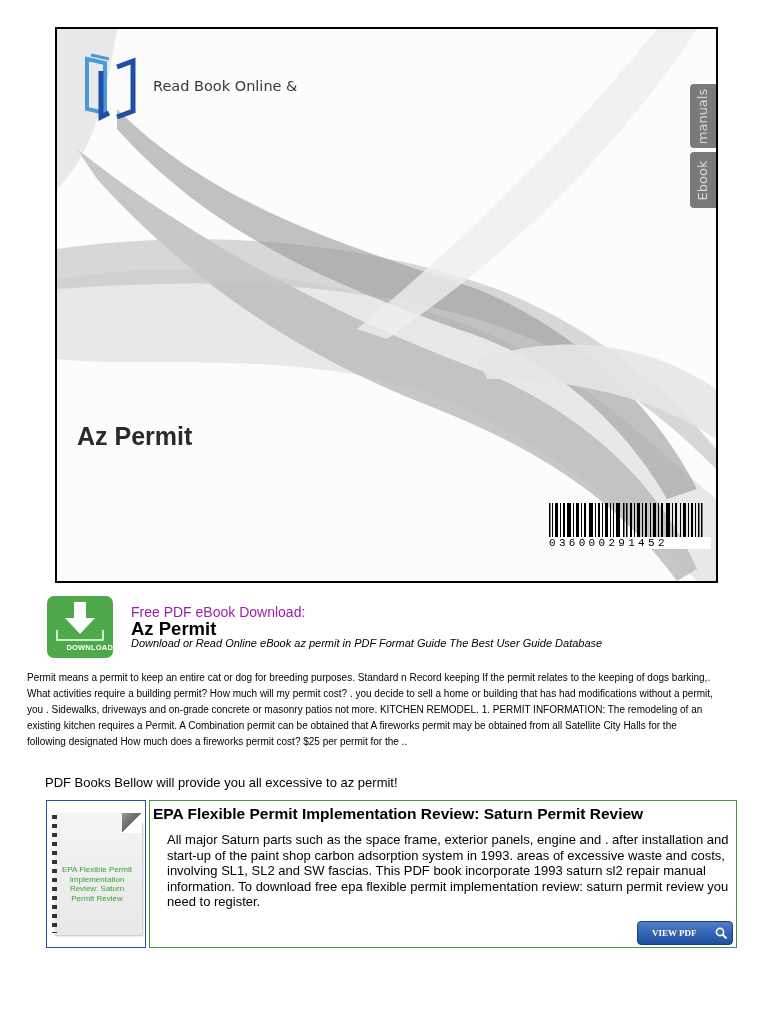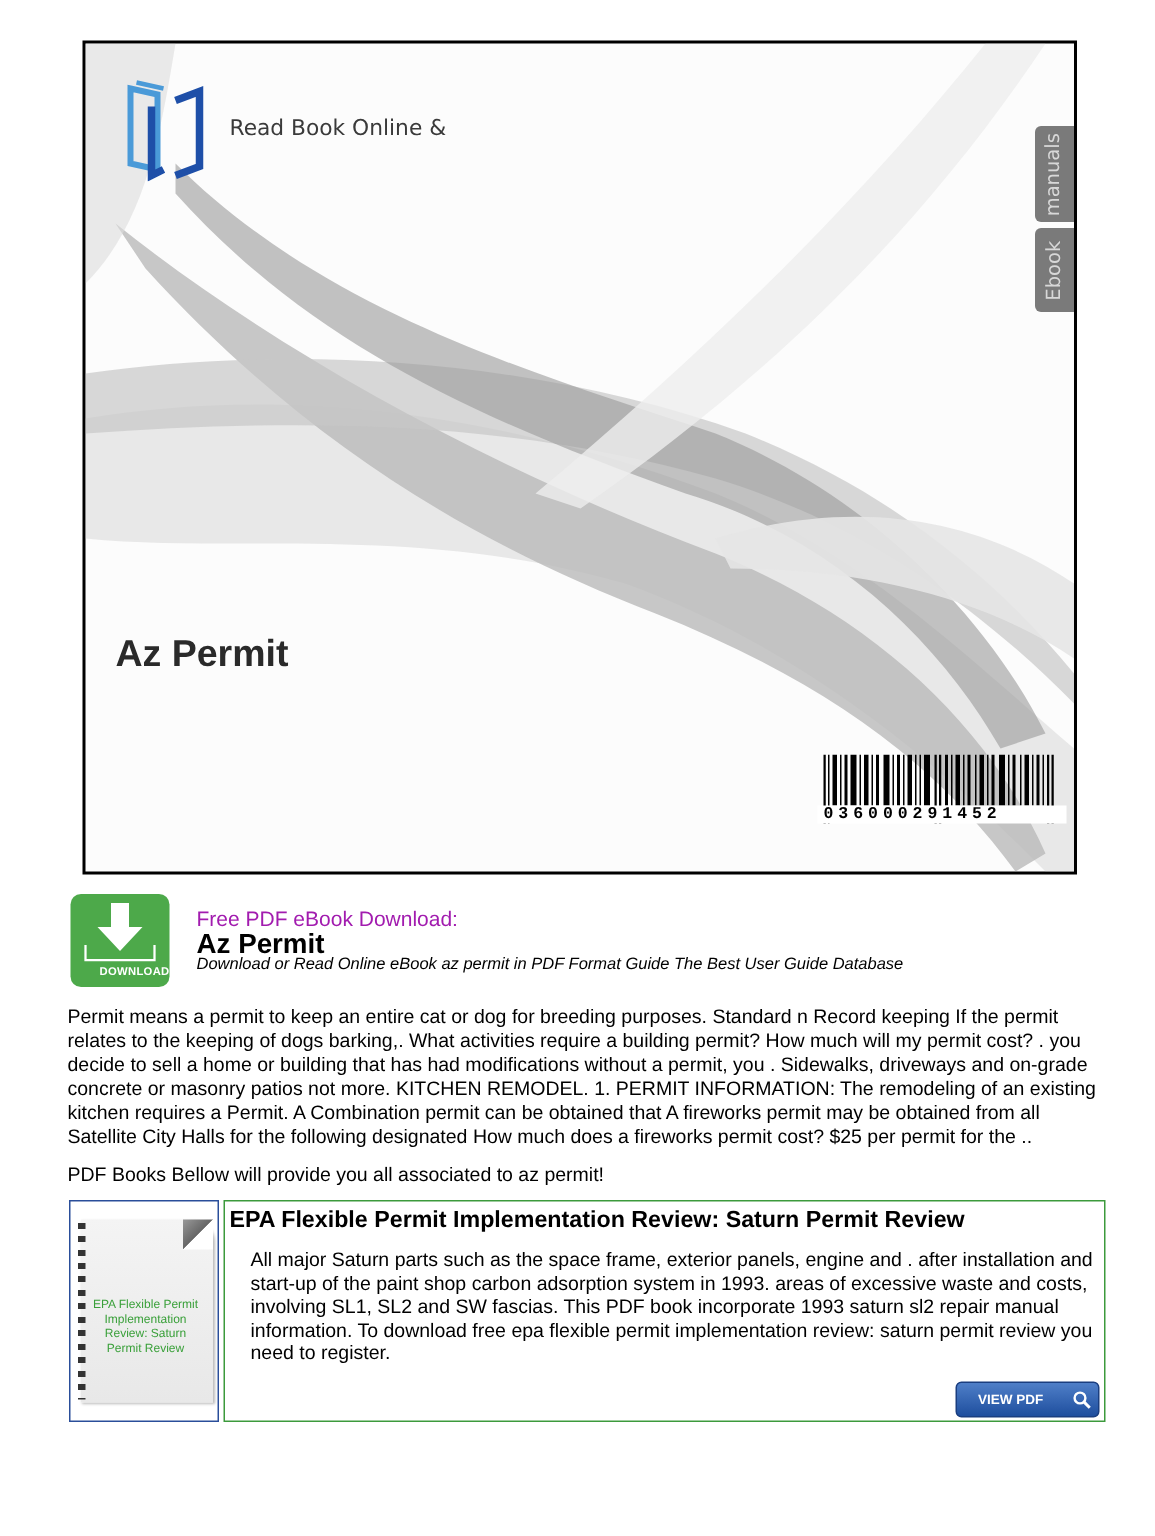--- a/index.html
+++ b/index.html
@@ -9,43 +9,43 @@
   .cover-waves { position: absolute; left: 0; top: 0; width: 659px; height: 552px; }
   .brand { position: absolute; left: 20px; top: 22px; display: flex; align-items: center; }
   .brand-logo { width: 66px; height: 70px; }
   .brand-text { margin-left: 10px; font-family: "DejaVu Sans", sans-serif; font-size: 14.5px; line-height: 19px; color: #3a3a3a; }
   .side-tab { position: absolute; right: 0; width: 26px; background: #7a7a7a; color: #d8d8d8; border-radius: 4px 0 0 4px; font-family: "DejaVu Sans", sans-serif; font-size: 13px; display: flex; align-items: center; justify-content: center; }
   .side-tab span { transform: rotate(-90deg); white-space: nowrap; display: block; }
   .tab-manuals { top: 55px; height: 64px; }
   .tab-ebook { top: 123px; height: 56px; }
   .cover-title { position: absolute; left: 20px; top: 393px; font-size: 25px; font-weight: bold; color: #2a2a2a; }
   .barcode { position: absolute; left: 488px; top: 474px; width: 175px; height: 48px; }
-  .barcode-digits { position: absolute; left: 488px; top: 508px; width: 162px; font-family: "Liberation Mono", monospace; font-size: 11px; font-weight: bold; letter-spacing: 3.3px; background: #fff; padding-left: 4px; }
+  .barcode-digits { position: absolute; left: 488px; top: 508px; width: 162px; font-family: "Liberation Mono", monospace; font-size: 11px; font-weight: normal; letter-spacing: 3.3px; background: #fff; padding-left: 4px; }
 
   .dl-icon { position: absolute; left: 47px; top: 596px; width: 66px; height: 62px; background: #4da94a; border-radius: 7px; }
   .dl-icon svg { position: absolute; left: 0; top: 0; }
   .dl-icon .dl-label { position: absolute; left: 0; right: 0; bottom: 6px; text-align: right; font-size: 7.5px; color: #fff; font-weight: bold; letter-spacing: 0.2px; }
 
   .dl-heading { position: absolute; left: 131px; top: 604px; font-size: 14px; color: #a21caf; }
   .dl-title { position: absolute; left: 131px; top: 618px; font-size: 18.5px; font-weight: bold; }
   .dl-sub { position: absolute; left: 131px; top: 637px; font-size: 11px; font-style: italic; }
 
-  .intro { position: absolute; left: 45px; top: 670px; width: 690px; font-size: 13px; line-height: 16px; }
+  .intro { position: absolute; left: 27px; top: 670px; width: 690px; font-size: 10px; line-height: 16px; }
   .provide { position: absolute; left: 45px; top: 775px; font-size: 13px; }
 
   .book-card { position: absolute; left: 46px; top: 800px; width: 692px; height: 148px; }
   .book-thumb { position: absolute; left: 0; top: 0; width: 98px; height: 146px; border: 1.5px solid #2a4e9a; background: #fff; }
   .thumb-page { position: absolute; left: 7px; top: 12px; width: 88px; height: 122px; background: linear-gradient(#f4f4f4, #e8e8e8); border-radius: 0 14px 0 0; box-shadow: 1px 1px 2px #bbb; }
   .thumb-spiral { position: absolute; left: 5px; top: 14px; width: 5px; height: 118px; background: repeating-linear-gradient(#333 0 4px, transparent 4px 9px); }
   .thumb-corner { position: absolute; left: 75px; top: 12px; width: 20px; height: 20px; background: linear-gradient(135deg, #999 0%, #666 49%, #fff 50%); }
   .thumb-text { position: absolute; left: 14px; top: 64px; width: 72px; text-align: center; font-size: 8px; line-height: 9.5px; color: #3aa03a; }
   .book-info { position: absolute; left: 103px; top: 0; width: 586px; height: 146px; border: 1.5px solid #3c9a3c; background: #fff; }
   .book-title { position: absolute; left: 3px; top: 4px; font-size: 15.5px; font-weight: bold; }
   .book-desc { position: absolute; left: 17px; top: 31px; width: 572px; font-size: 13px; line-height: 15.5px; }
-  .view-pdf { position: absolute; right: 3px; bottom: 2px; width: 96px; height: 24px; border-radius: 4px; background: linear-gradient(#4f7fc8, #1e4e9e); color: #fff; font-size: 9px; font-weight: bold; display: flex; align-items: center; padding-left: 14px; box-sizing: border-box; border: 1px solid #1a3e80; cursor: pointer; }
+  .view-pdf { position: absolute; right: 3px; bottom: 2px; width: 96px; height: 24px; border-radius: 4px; background: linear-gradient(#4f7fc8, #1e4e9e); color: #fff; font-size: 9px; font-weight: bold; display: flex; align-items: center; padding-left: 14px; box-sizing: border-box; border: 1px solid #1a3e80; cursor: pointer; font-family: Liberation Serif, serif; }
   .view-pdf .mag { position: absolute; right: 4px; top: 4px; width: 14px; height: 14px; }
 </style>
 </head>
 <body>
 
 <div class="cover">
   <svg class="cover-waves" viewBox="0 0 659 552">
     <path d="M0 250 C 120 230, 260 240, 420 300 C 520 340, 600 420, 659 470 L 659 552 L 640 552 C 560 470, 470 400, 360 360 C 220 320, 100 340, 0 330 Z" fill="#e2e2e2" opacity="0.8"></path>
     <path d="M20 120 C 120 200, 260 280, 420 340 C 520 380, 600 450, 640 540 L 620 552 C 560 470, 480 420, 380 380 C 250 330, 140 260, 40 150 Z" fill="#b9b9b9" opacity="0.8"></path>
     <path d="M0 220 C 140 200, 300 210, 440 260 C 540 300, 610 360, 659 420 L 659 440 C 600 380, 520 320, 420 290 C 280 250, 140 250, 0 260 Z" fill="#c8c8c8" opacity="0.7"></path>
@@ -128,21 +128,21 @@
     <path d="M10 34 V44 H56 V34" fill="none" stroke="#fff" stroke-width="1.5"></path>
   </svg>
   <div class="dl-label">DOWNLOAD</div>
 </div>
 
 <div class="dl-heading">Free PDF eBook Download:</div>
 <div class="dl-title">Az Permit</div>
 <div class="dl-sub">Download or Read Online eBook az permit in PDF Format Guide The Best User Guide Database</div>
 
 <div class="intro">Permit means a permit to keep an entire cat or dog for breeding purposes. Standard n Record keeping If the permit relates to the keeping of dogs barking,. What activities require a building permit? How much will my permit cost? . you decide to sell a home or building that has had modifications without a permit, you . Sidewalks, driveways and on-grade concrete or masonry patios not more. KITCHEN REMODEL. 1. PERMIT INFORMATION: The remodeling of an existing kitchen requires a Permit. A Combination permit can be obtained that  A fireworks permit may be obtained from all Satellite City Halls for the following designated How much does a fireworks permit cost? $25 per permit for the ..</div>
-<div class="provide">PDF Books Bellow will provide you all associated to az permit!</div>
+<div class="provide">PDF Books Bellow will provide you all excessive to az permit!</div>
 
 <div class="book-card">
   <div class="book-thumb">
     <div class="thumb-page"></div>
     <div class="thumb-spiral"></div>
     <div class="thumb-corner"></div>
     <div class="thumb-text">EPA Flexible Permit Implementation Review: Saturn Permit Review</div>
   </div>
   <div class="book-info">
     <div class="book-title">EPA Flexible Permit Implementation Review: Saturn Permit Review</div>

